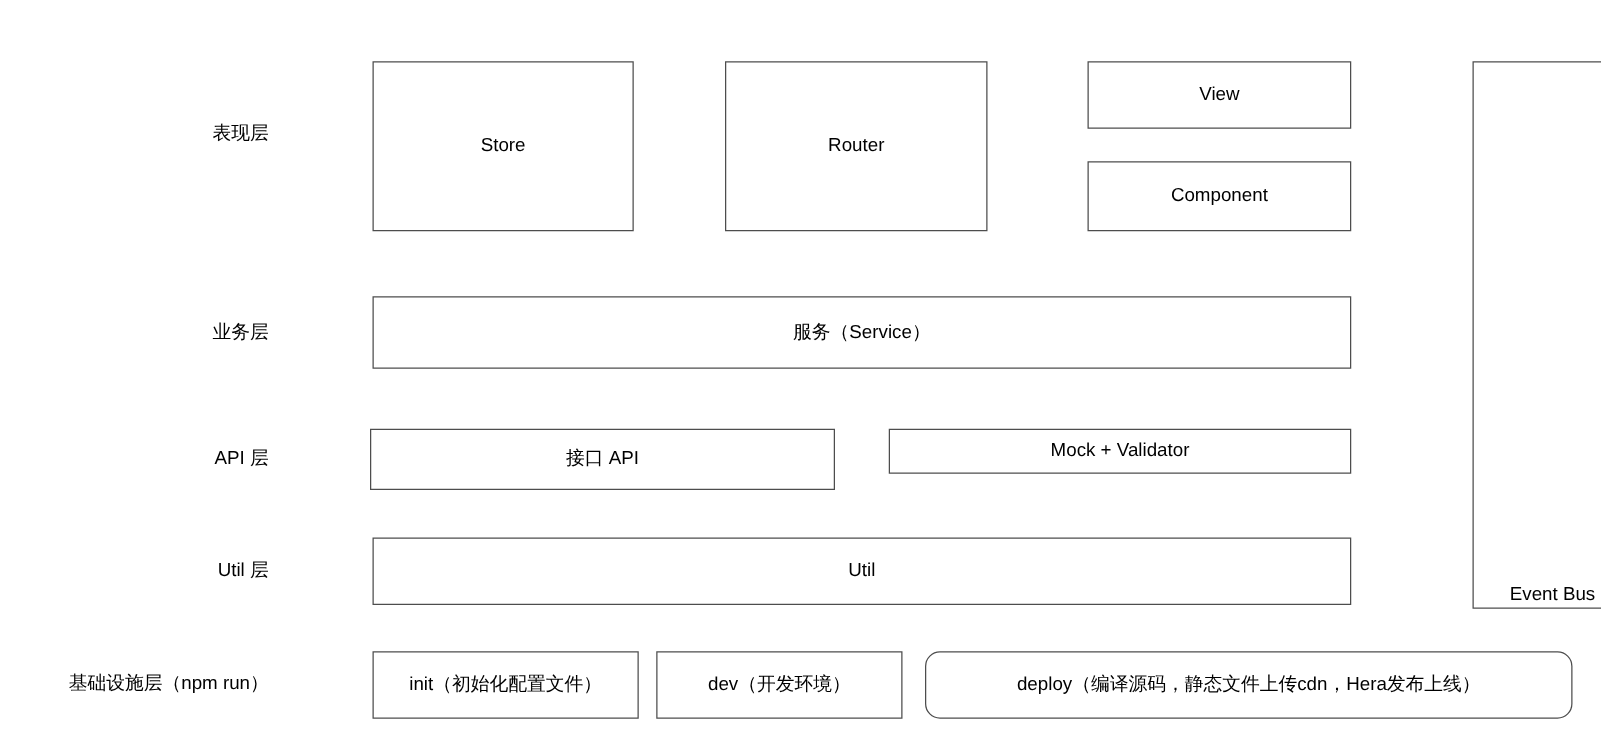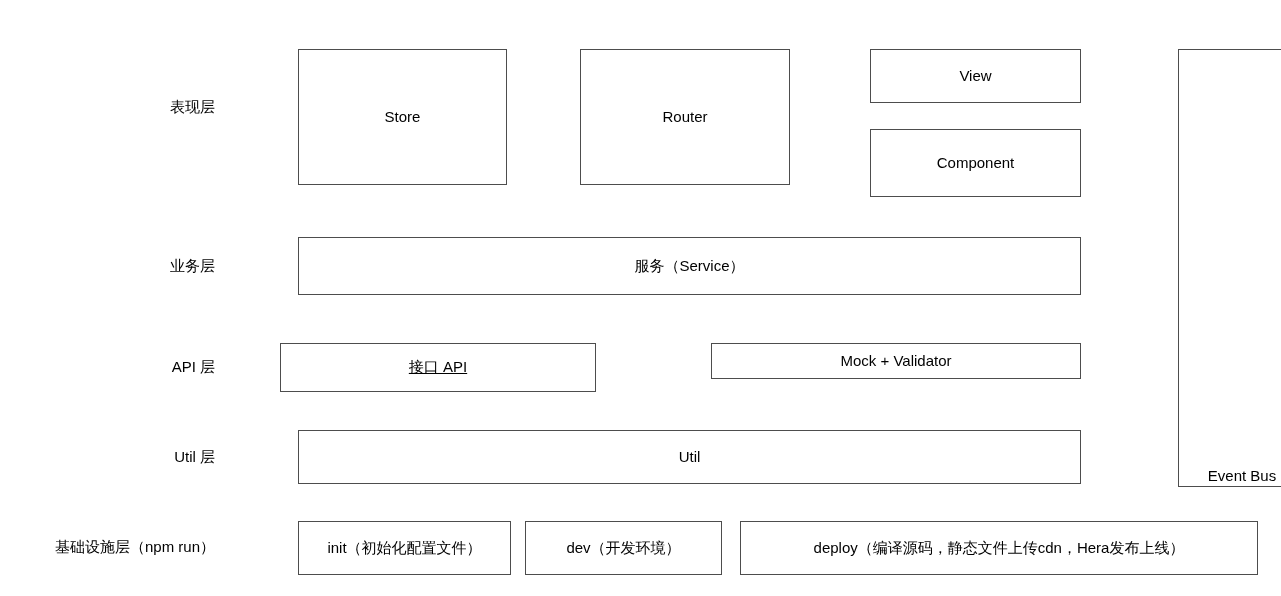--- a/index.html
+++ b/index.html
@@ -70,49 +70,49 @@
   </div>
 
   <div class="box" style="left:580px; top:49px; width:210px; height:136px;">
     <span class="box-label">Router</span>
   </div>
 
   <div class="box" style="left:870px; top:49px; width:211px; height:54px;">
     <span class="box-label">View</span>
   </div>
 
-  <div class="box" style="left:870px; top:129px; width:211px; height:68px;">
+  <div class="box" style="left:870px; top:129px; width:211px; height:56px;">
     <span class="box-label">Component</span>
   </div>
 
   <div class="box tall" style="left:1130px; top:49px; width:128px; height:438px;">
     <span class="box-label">Event Bus</span>
   </div>
 
   <div class="box" style="left:298px; top:237px; width:783px; height:58px;">
     <span class="box-label">服务（Service）</span>
   </div>
 
-  <div class="box" style="left:280px; top:343px; width:316px; height:49px;text-decoration:underline;">
+  <div class="box" style="left:296px; top:343px; width:372px; height:49px;">
     <span class="box-label">接口 API</span>
   </div>
 
   <div class="box" style="left:711px; top:343px; width:370px; height:36px;">
     <span class="box-label">Mock + Validator</span>
   </div>
 
   <div class="box" style="left:298px; top:430px; width:783px; height:54px;">
     <span class="box-label">Util</span>
   </div>
 
   <div class="box" style="left:298px; top:521px; width:213px; height:54px;">
     <span class="box-label">init（初始化配置文件）</span>
   </div>
 
   <div class="box" style="left:525px; top:521px; width:197px; height:54px;">
     <span class="box-label">dev（开发环境）</span>
   </div>
 
-  <div class="box" style="left:740px; top:521px; width:518px; height:54px;">
+  <div class="box" style="left:740px; top:521px; width:518px; height:54px;border-radius:12px;">
     <span class="box-label">deploy（编译源码，静态文件上传cdn，Hera发布上线）</span>
   </div>
 
 </div>
 
 </body></html>

